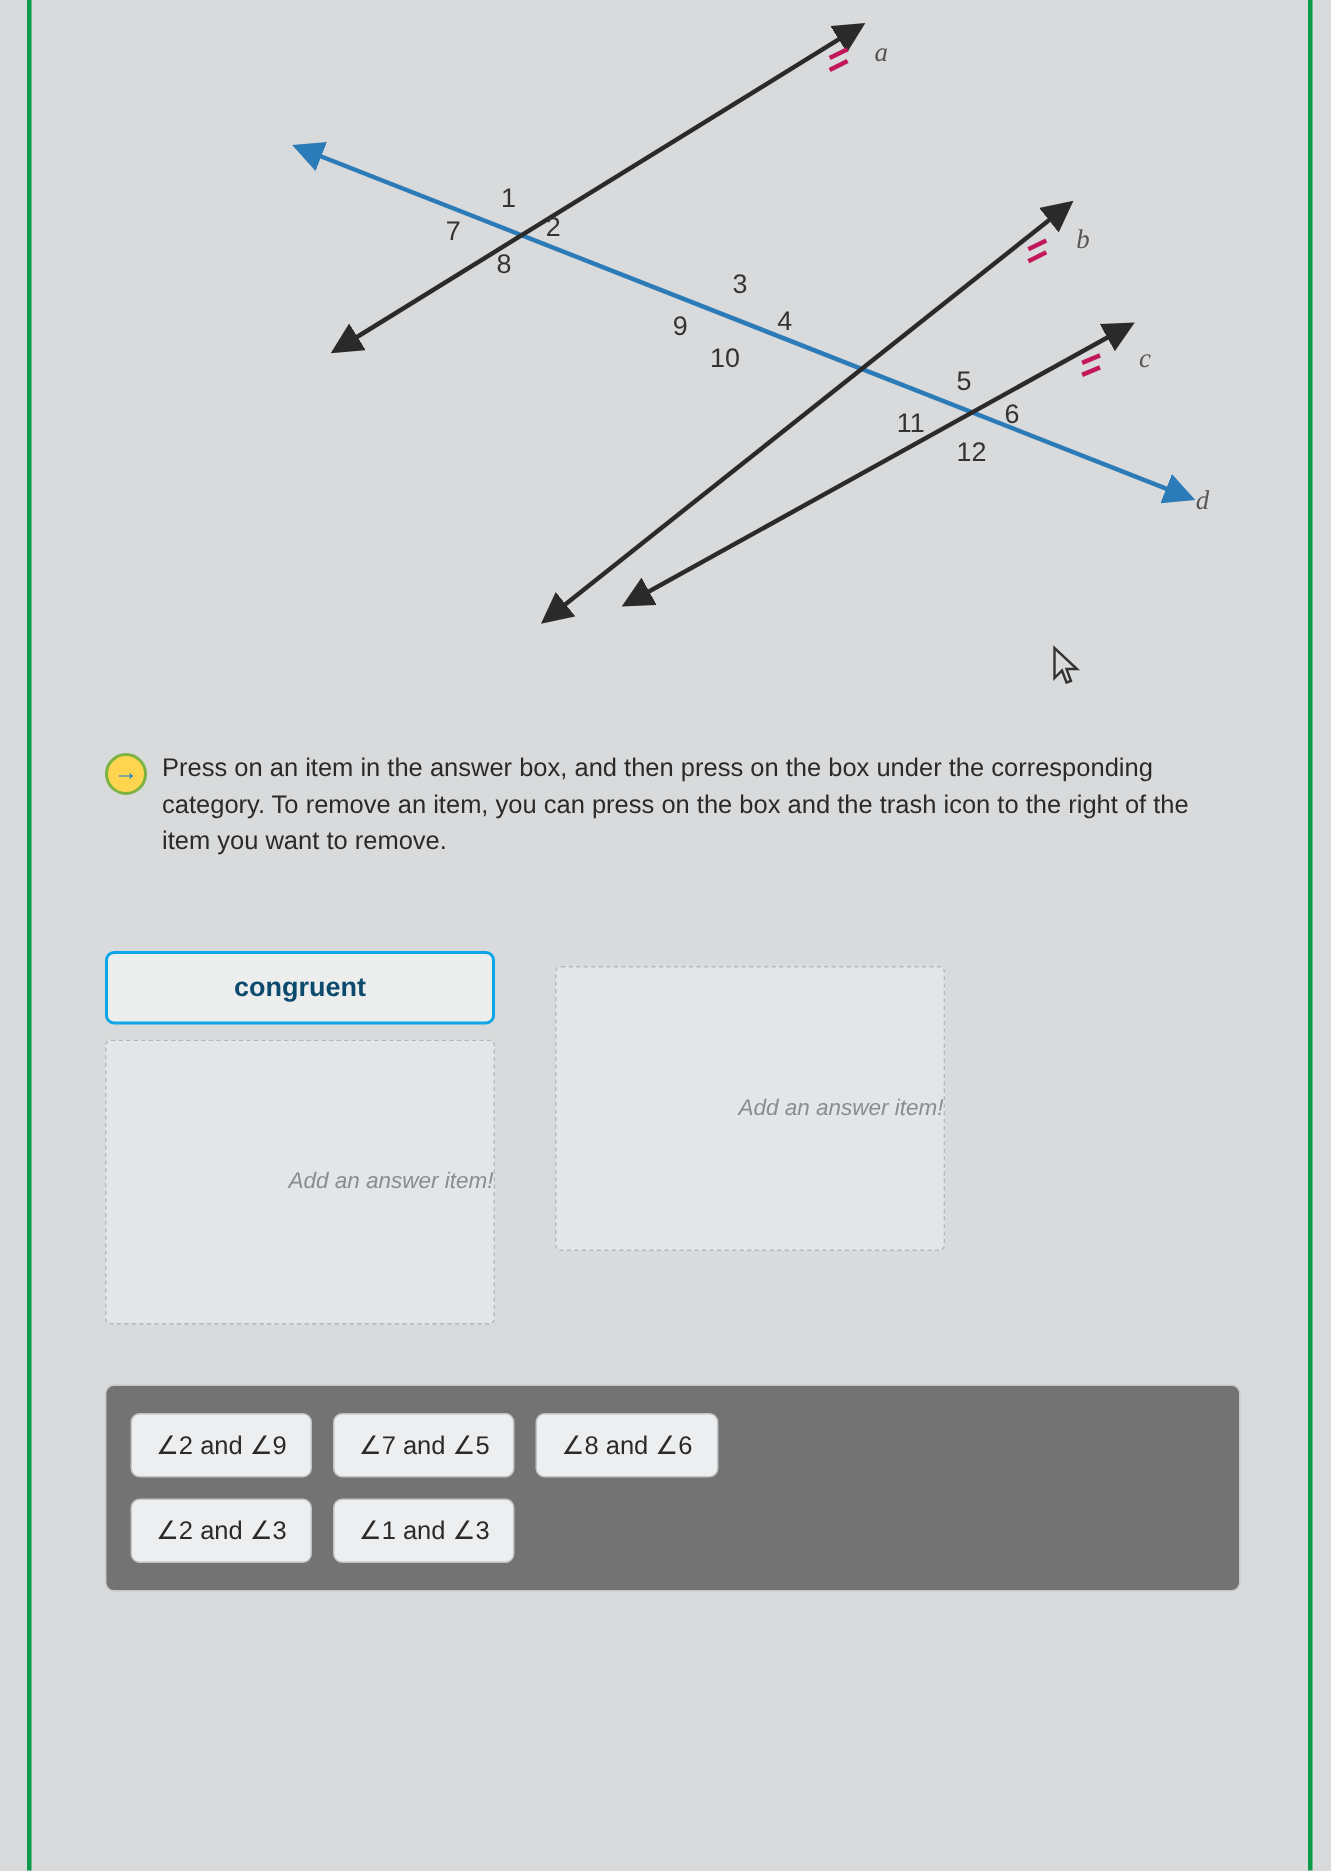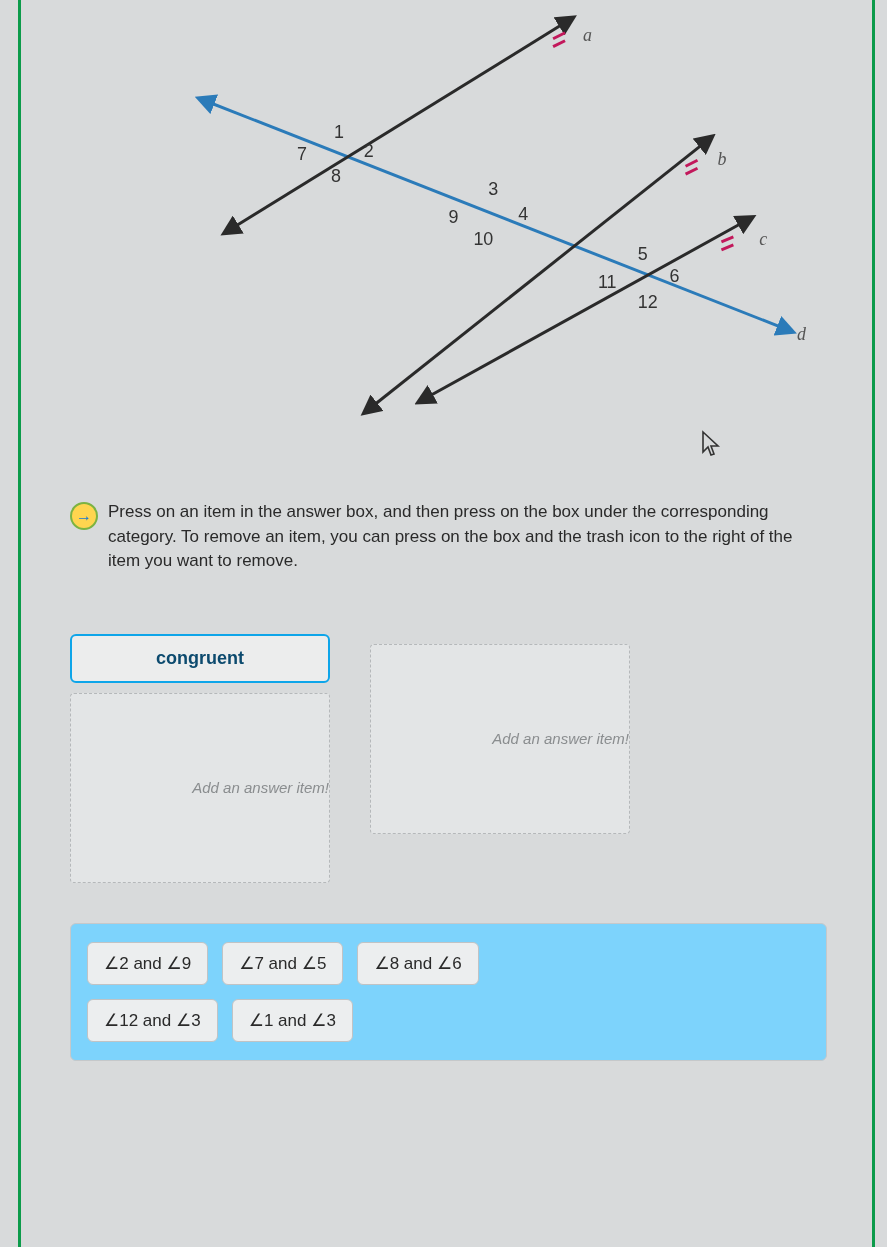--- a/index.html
+++ b/index.html
@@ -76,21 +76,21 @@
     background:#e3e5e6;
     display:flex; align-items:center; justify-content:flex-end;
     font-style:italic; color:#8a8d8f; font-size:15px;
     text-align:center;
   }
 
   .answer-bank { margin-top:40px; }
   .answer-bank-title { font-size:19px; font-weight:bold; color:#2a2a2a; margin-bottom:12px; }
   .bank-box {
     border:1px solid #c5c8ca; border-radius:6px;
-    background:#7dd3fc; padding:18px 16px;
+    background:#737373; padding:18px 16px;
   }
   .bank-row { display:flex; gap:14px; margin-bottom:14px; flex-wrap:wrap;}
   .bank-row:last-child { margin-bottom:0; }
   .chip {
     background:#eceeef; border:1px solid #c0c3c5; border-radius:6px;
     padding:10px 16px; font-size:17px; color:#2a2a2a;
     cursor:pointer; white-space:nowrap;
   }
   .angle { font-family: Arial, sans-serif; }
 </style>
@@ -174,19 +174,19 @@
   </div>
 
   <div class="answer-bank">
     <div class="bank-box">
       <div class="bank-row">
         <div class="chip angle">∠2 and ∠9</div>
         <div class="chip angle">∠7 and ∠5</div>
         <div class="chip angle">∠8 and ∠6</div>
       </div>
       <div class="bank-row">
-        <div class="chip angle">∠12 and ∠3</div>
+        <div class="chip angle">∠2 and ∠3</div>
         <div class="chip angle">∠1 and ∠3</div>
       </div>
     </div>
   </div>
 
 </div>
 
 </body></html>

